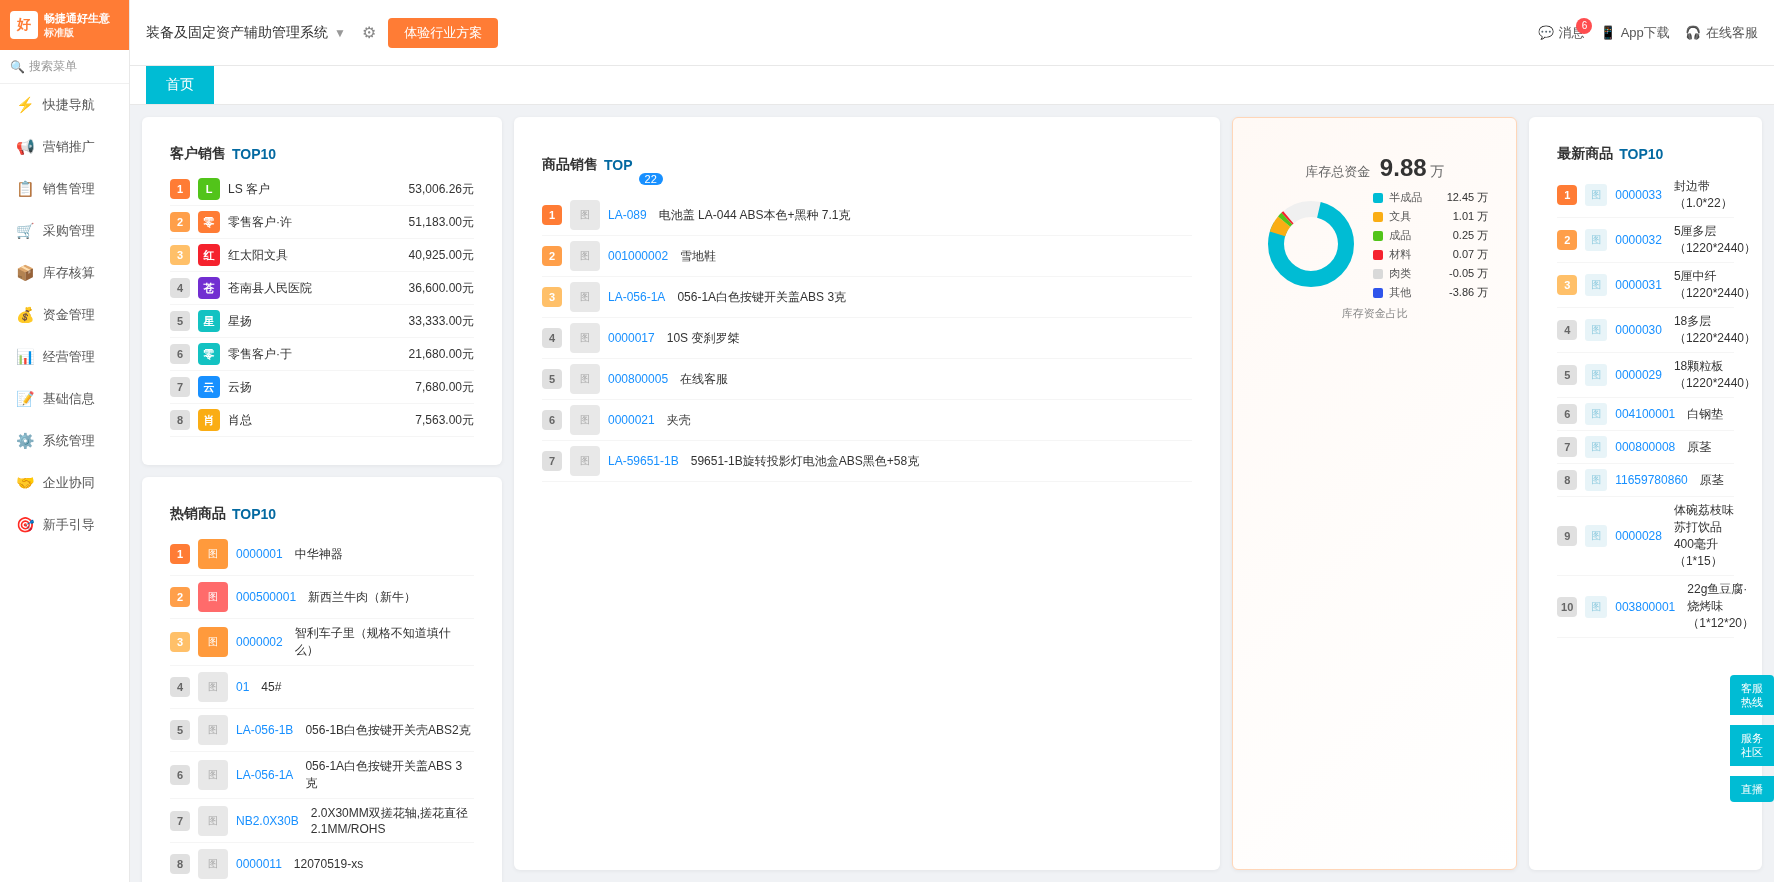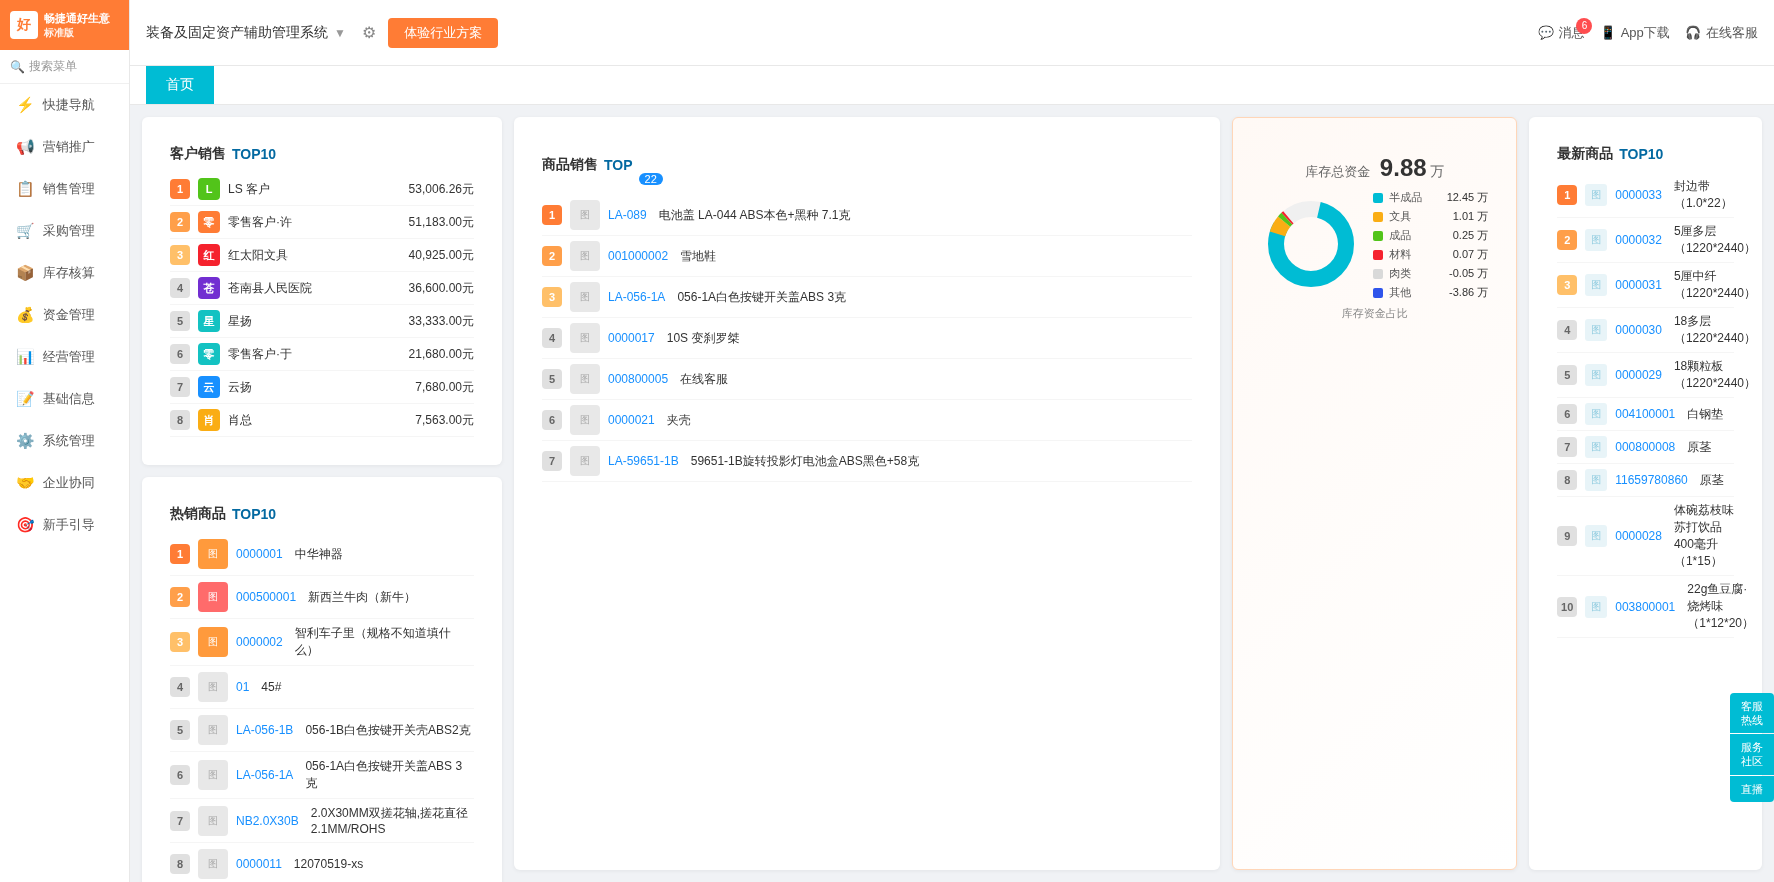--- a/index.html
+++ b/index.html
@@ -342,21 +342,21 @@
     .new-product-code { color: #1890ff; margin-right: 4px; }
     .new-product-name { color: #333; flex: 1; }
 
     
     .float-buttons {
       position: fixed;
       right: 0;
       bottom: 80px;
       display: flex;
       flex-direction: column;
-      gap: 1px;
+      gap: 10px;
     }
     .float-btn {
       background: #00bcd4;
       color: white;
       width: 44px;
       padding: 6px 4px;
       text-align: center;
       font-size: 11px;
       cursor: pointer;
       line-height: 1.3;

